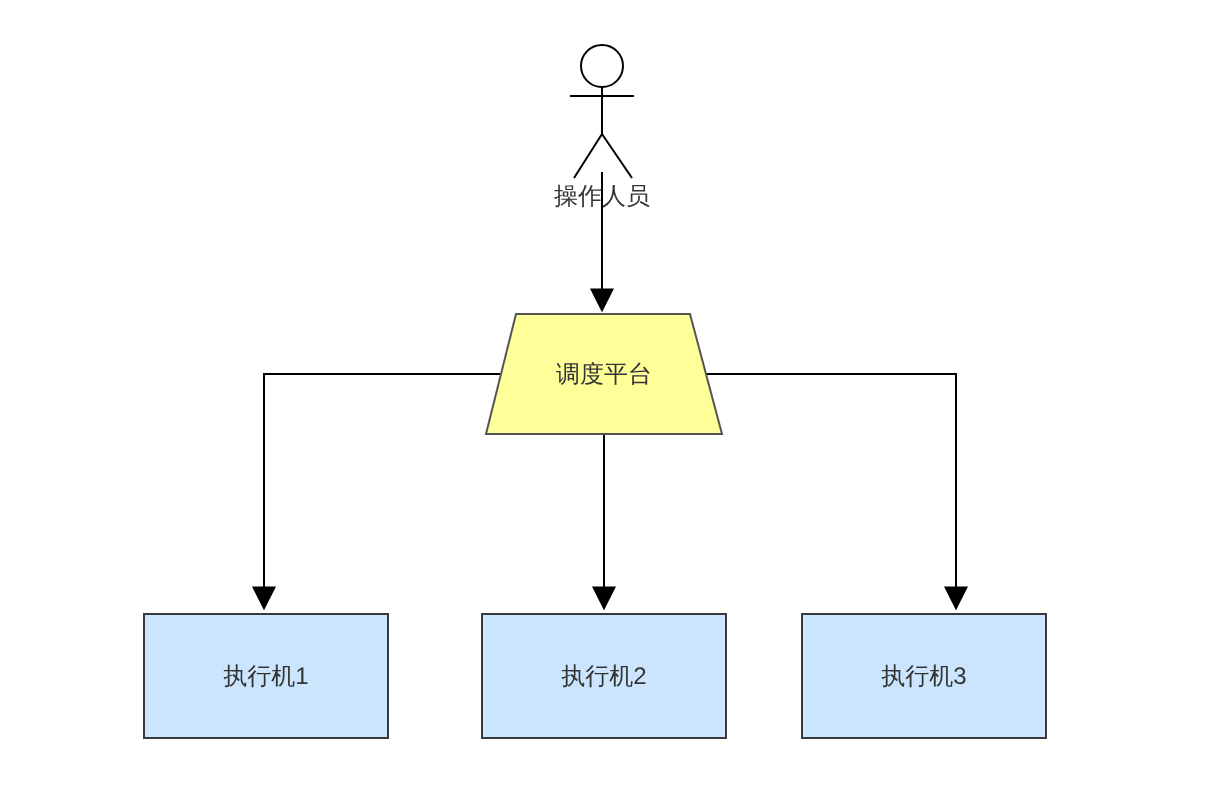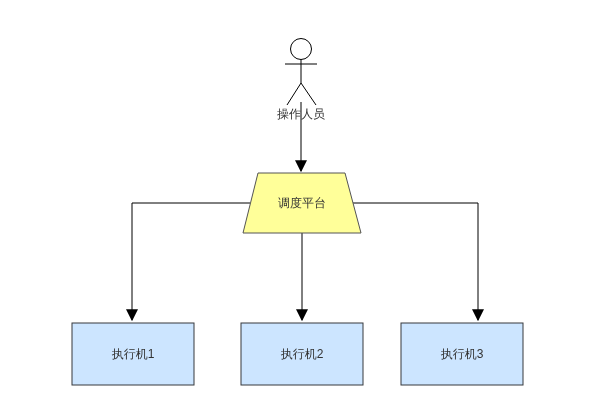--- a/index.html
+++ b/index.html
@@ -8,21 +8,20 @@
     background: #ffffff;
     width: 611px;
     height: 400px;
     overflow: hidden;
   }
   .diagram-wrap {
     position: relative;
     width: 611px;
     height: 306px;
     background: #c2410c;
-    margin-top: 16px;
   }
   svg text {
     font-family: "Liberation Sans", "DejaVu Sans", sans-serif;
     font-size: 12px;
   }
   svg [data-interactable="true"] { cursor: default; }
 </style>
 </head>
 <body>
 

